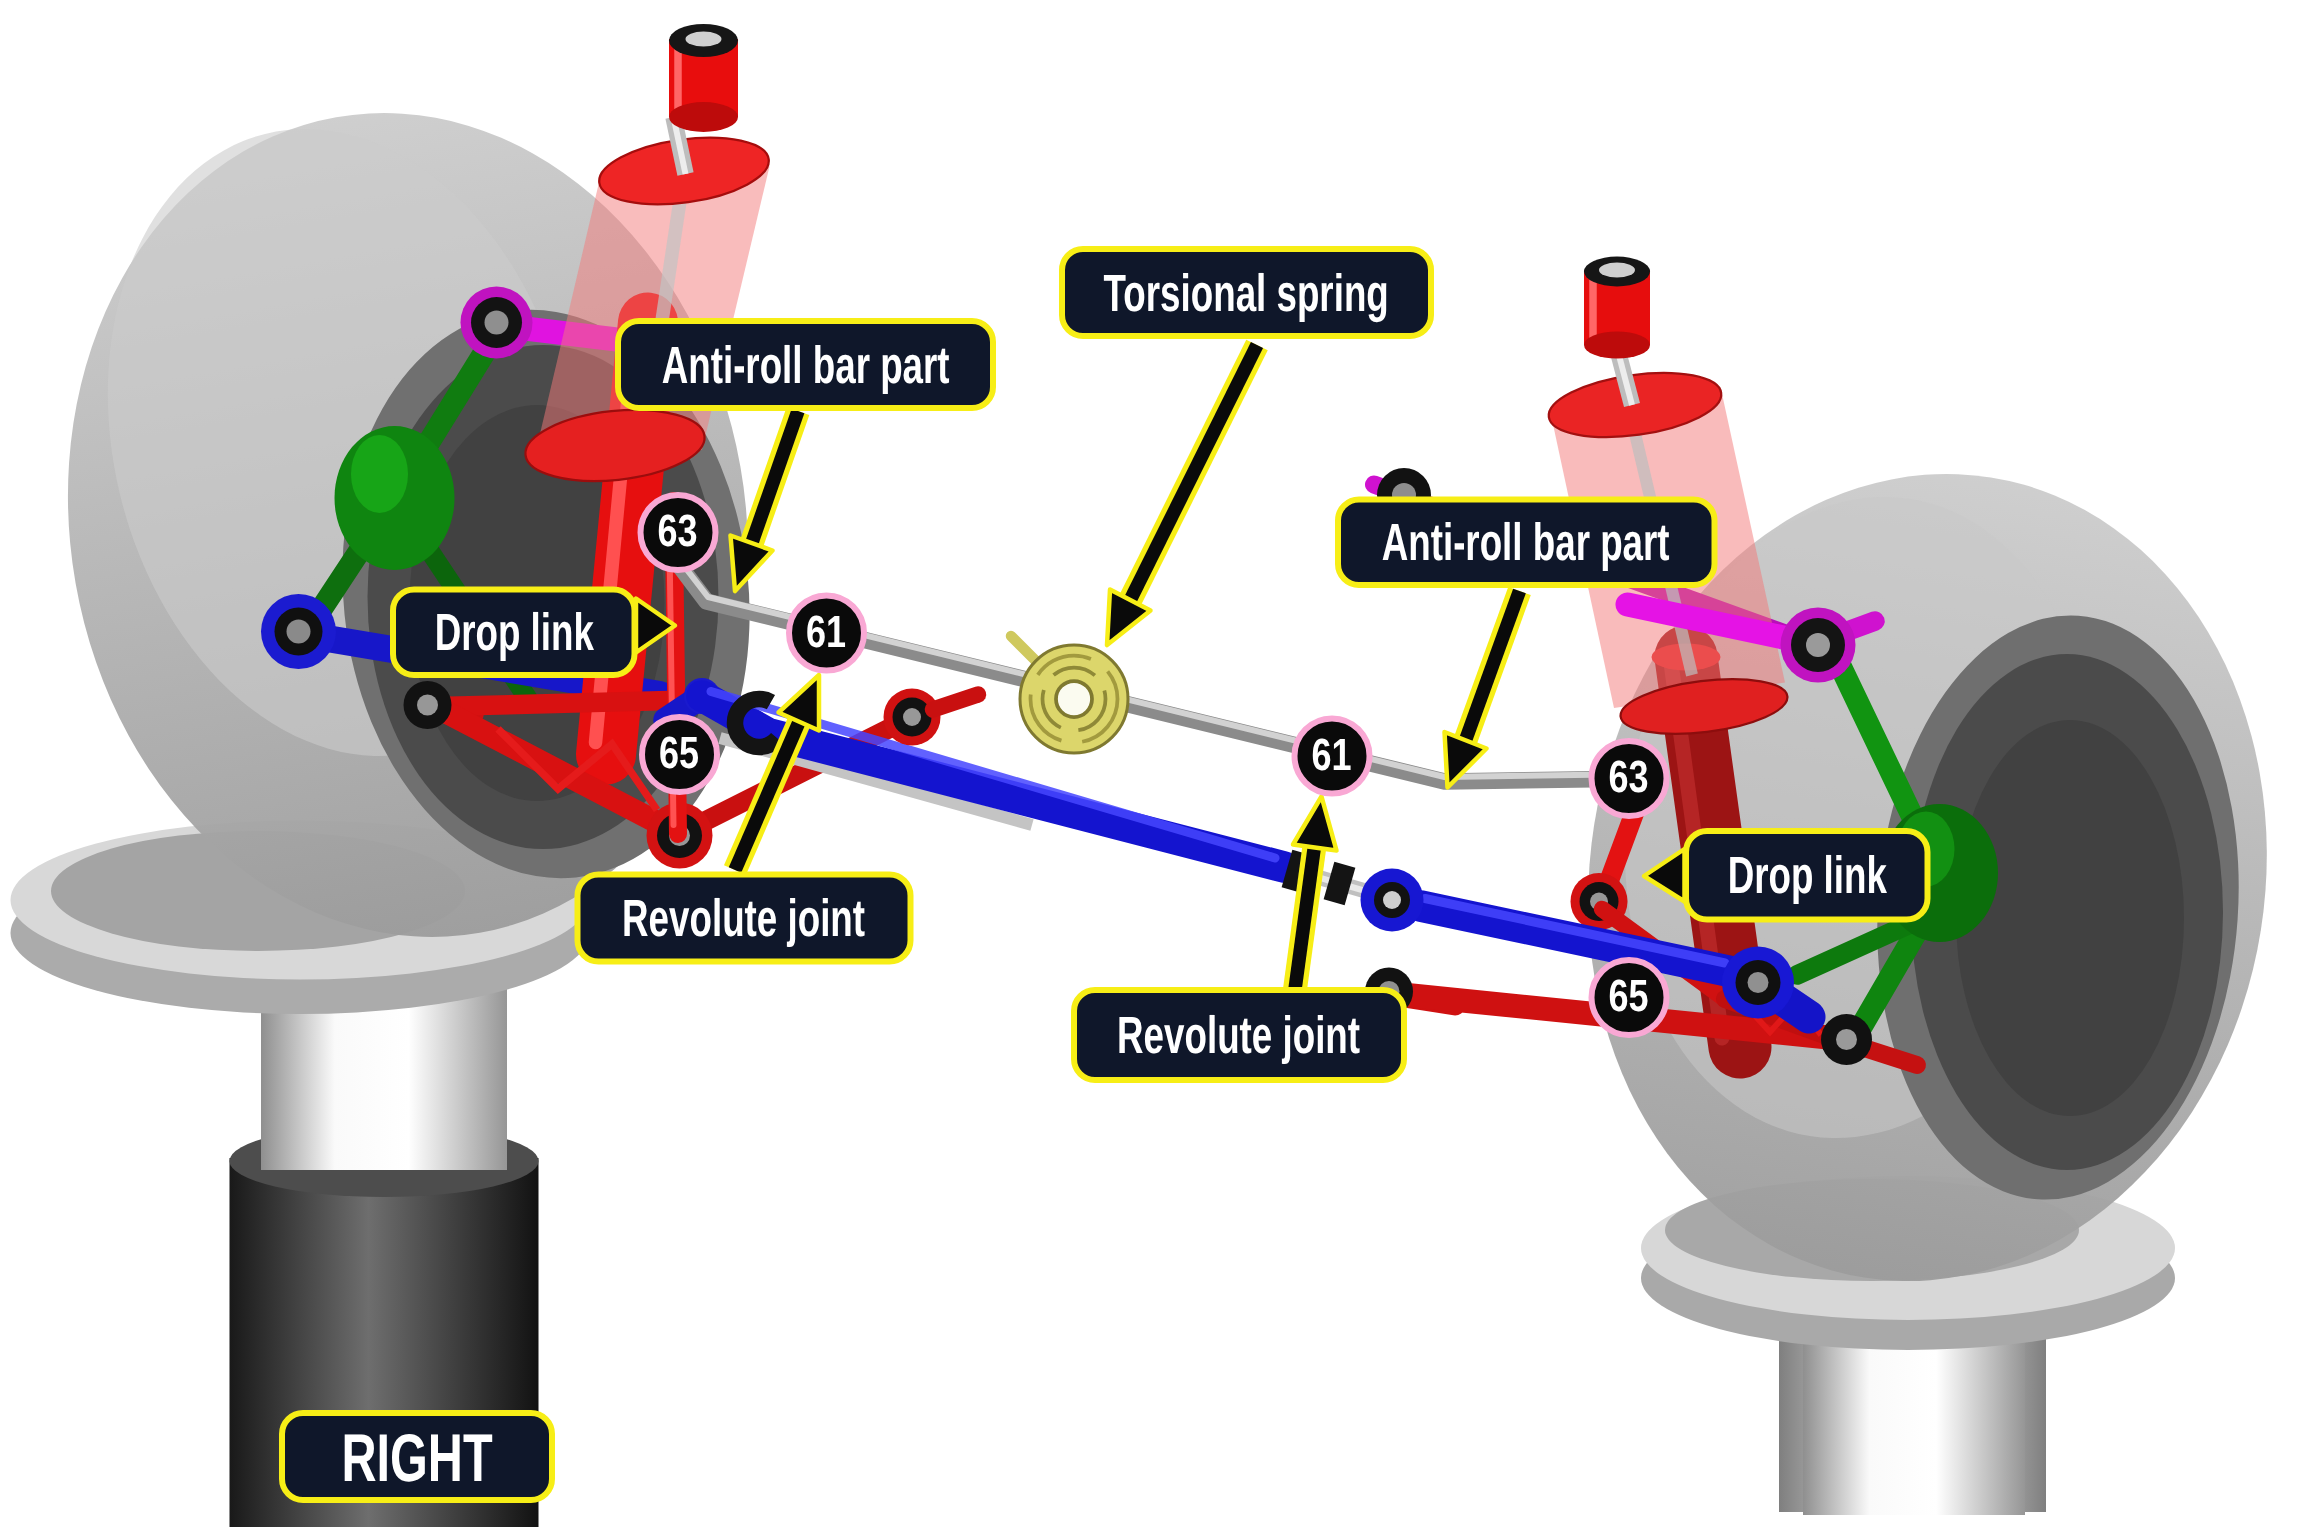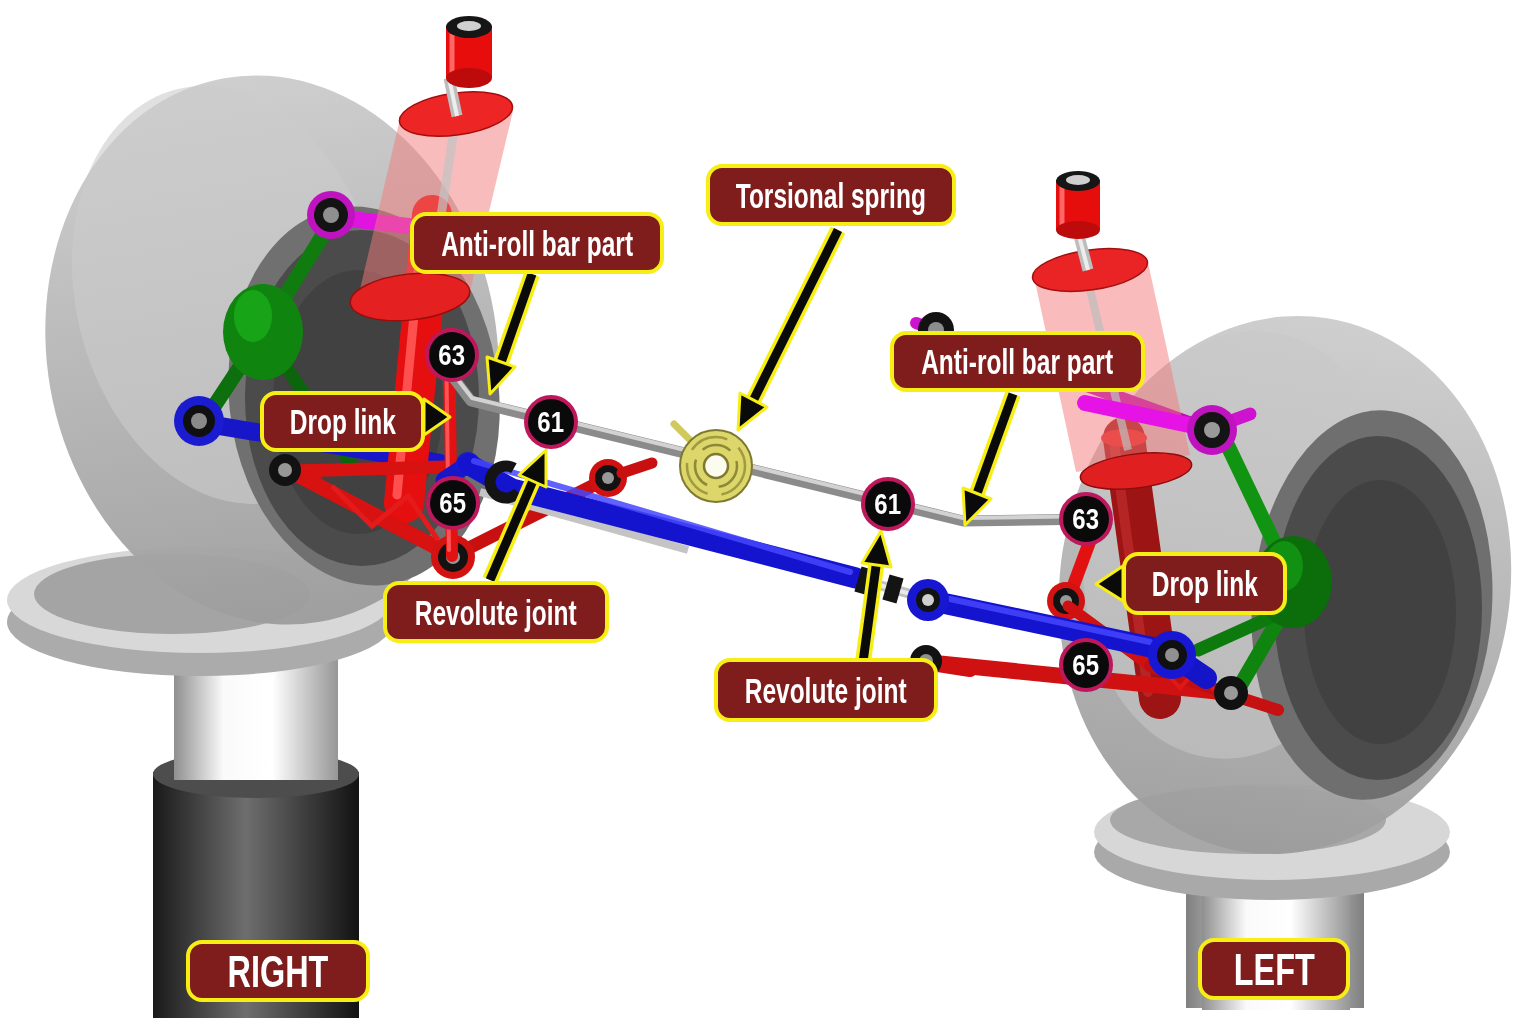--- a/index.html
+++ b/index.html
@@ -4,33 +4,33 @@
 <style>
   html,body { margin:0; padding:0; background:#ffffff; }
   #stage {
     position:relative; width:1536px; height:1023px; overflow:hidden;
     background:#ffffff;
     font-family:"Liberation Sans","DejaVu Sans",sans-serif;
   }
   #stage svg { position:absolute; left:0; top:0; }
   .callout {
     position:absolute; box-sizing:border-box;
-    background:#7f1d1d; border:4px solid #f7ee16; border-radius:16px;
+    background:#0f172a; border:4px solid #f7ee16; border-radius:16px;
     color:#ffffff; display:flex; align-items:center; justify-content:center;
     z-index:30;
   }
   .callout .txt {
     display:inline-block; white-space:nowrap;
     font-weight:bold; font-size:35px; line-height:1;
     transform:scaleX(0.70); transform-origin:center;
   }
   .side-label .txt { font-size:45px; transform:scaleX(0.72); }
   .badge {
     position:absolute; box-sizing:border-box; width:54px; height:54px;
-    background:#0a0a0a; border:4px solid #be185d; border-radius:50%;
+    background:#0a0a0a; border:4px solid #f9a8d4; border-radius:50%;
     color:#ffffff; display:flex; align-items:center; justify-content:center;
     z-index:25;
   }
   .badge .txt {
     display:inline-block; font-weight:bold; font-size:30px; line-height:1;
     transform:scaleX(0.8); transform-origin:center;
   }
 </style>
 </head>
 <body>
@@ -277,23 +277,20 @@
   <div class="callout" style="left:383px; top:581px; width:226px; height:62px;">
     <span class="txt">Revolute joint</span>
   </div>
   <div class="callout" style="left:714px; top:658px; width:224px; height:64px;">
     <span class="txt">Revolute joint</span>
   </div>
 
   <div class="callout side-label" style="left:186px; top:940px; width:184px; height:62px;">
     <span class="txt">RIGHT</span>
   </div>
-  <div class="callout side-label" style="left:1198px; top:938px; width:152px; height:62px;">
-    <span class="txt">LEFT</span>
-  </div>
 
   <div class="badge" style="left:425px; top:328px;">
     <span class="txt">63</span>
   </div>
   <div class="badge" style="left:524px; top:395px;">
     <span class="txt">61</span>
   </div>
   <div class="badge" style="left:426px; top:476px;">
     <span class="txt">65</span>
   </div>

